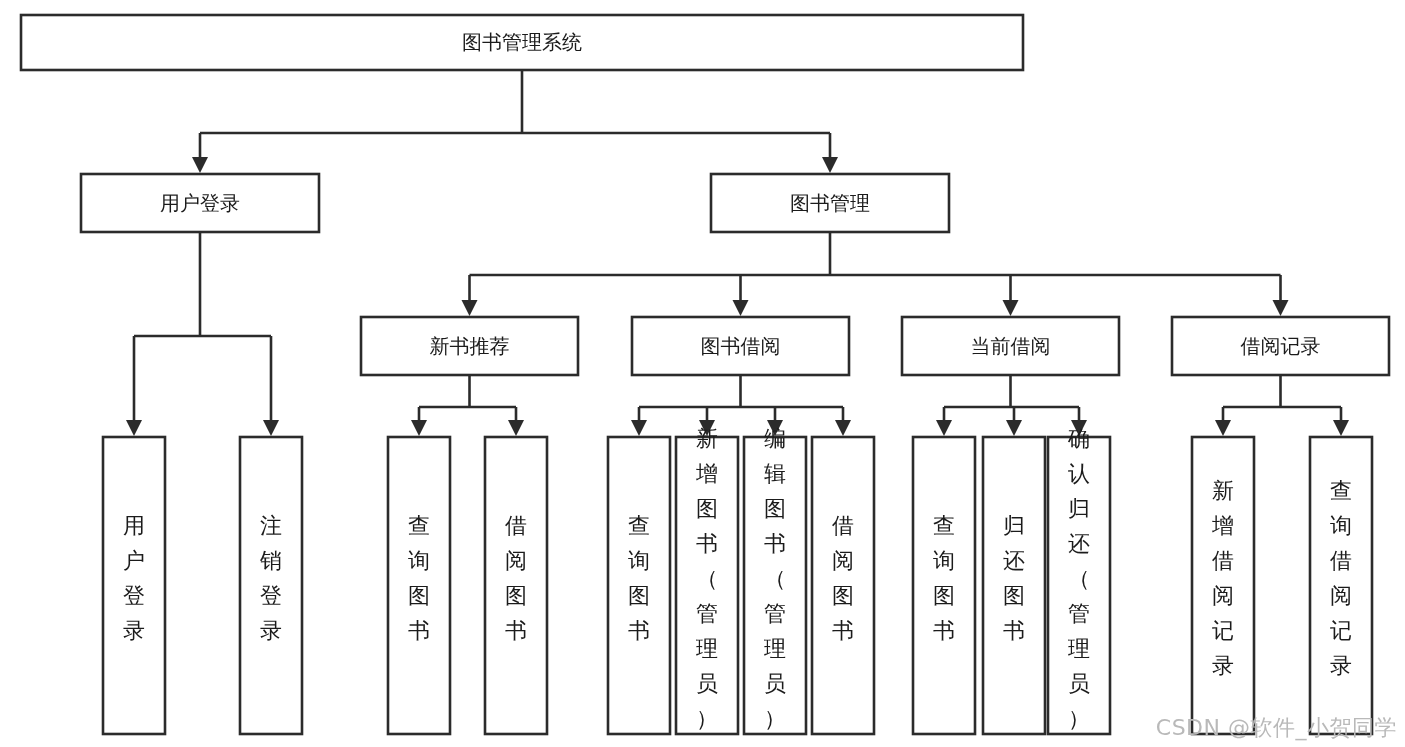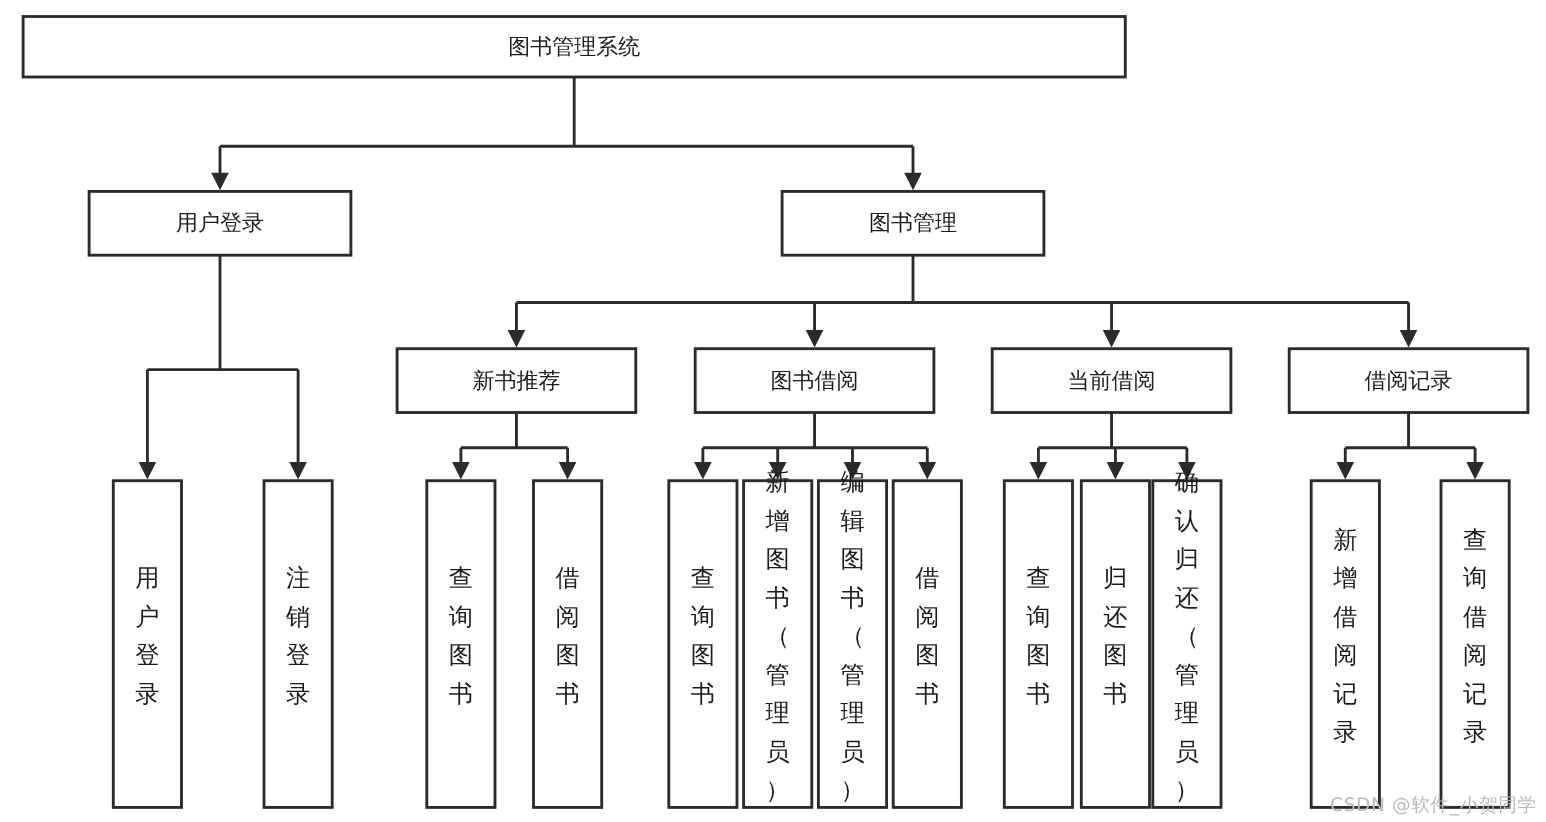--- a/index.html
+++ b/index.html
@@ -15,21 +15,21 @@
     font-family:"DejaVu Sans","Liberation Sans",sans-serif;
     font-size:20px;fill:#1b1b1b;dominant-baseline:middle;text-anchor:middle;
   }
   .node-label-vert{
     font-family:"DejaVu Sans","Liberation Sans",sans-serif;
     font-size:22px;fill:#1b1b1b;text-anchor:middle;
   }
   .watermark{
     position:absolute;right:8px;bottom:4px;
     font-family:"DejaVu Sans","Liberation Sans",sans-serif;
-    font-size:17px;color:#b9b9b9;white-space:nowrap;pointer-events:none;
+    font-size:22px;color:#b9b9b9;white-space:nowrap;pointer-events:none;
     letter-spacing:.5px;
   }
 </style>
 </head>
 <body>
 
 <svg id="diagram" viewBox="0 0 1405 747" xmlns="http://www.w3.org/2000/svg">
   <g id="edge-layer">
       <g>
         <path class="connector" d="M 522 70 L 522 133"></path>

